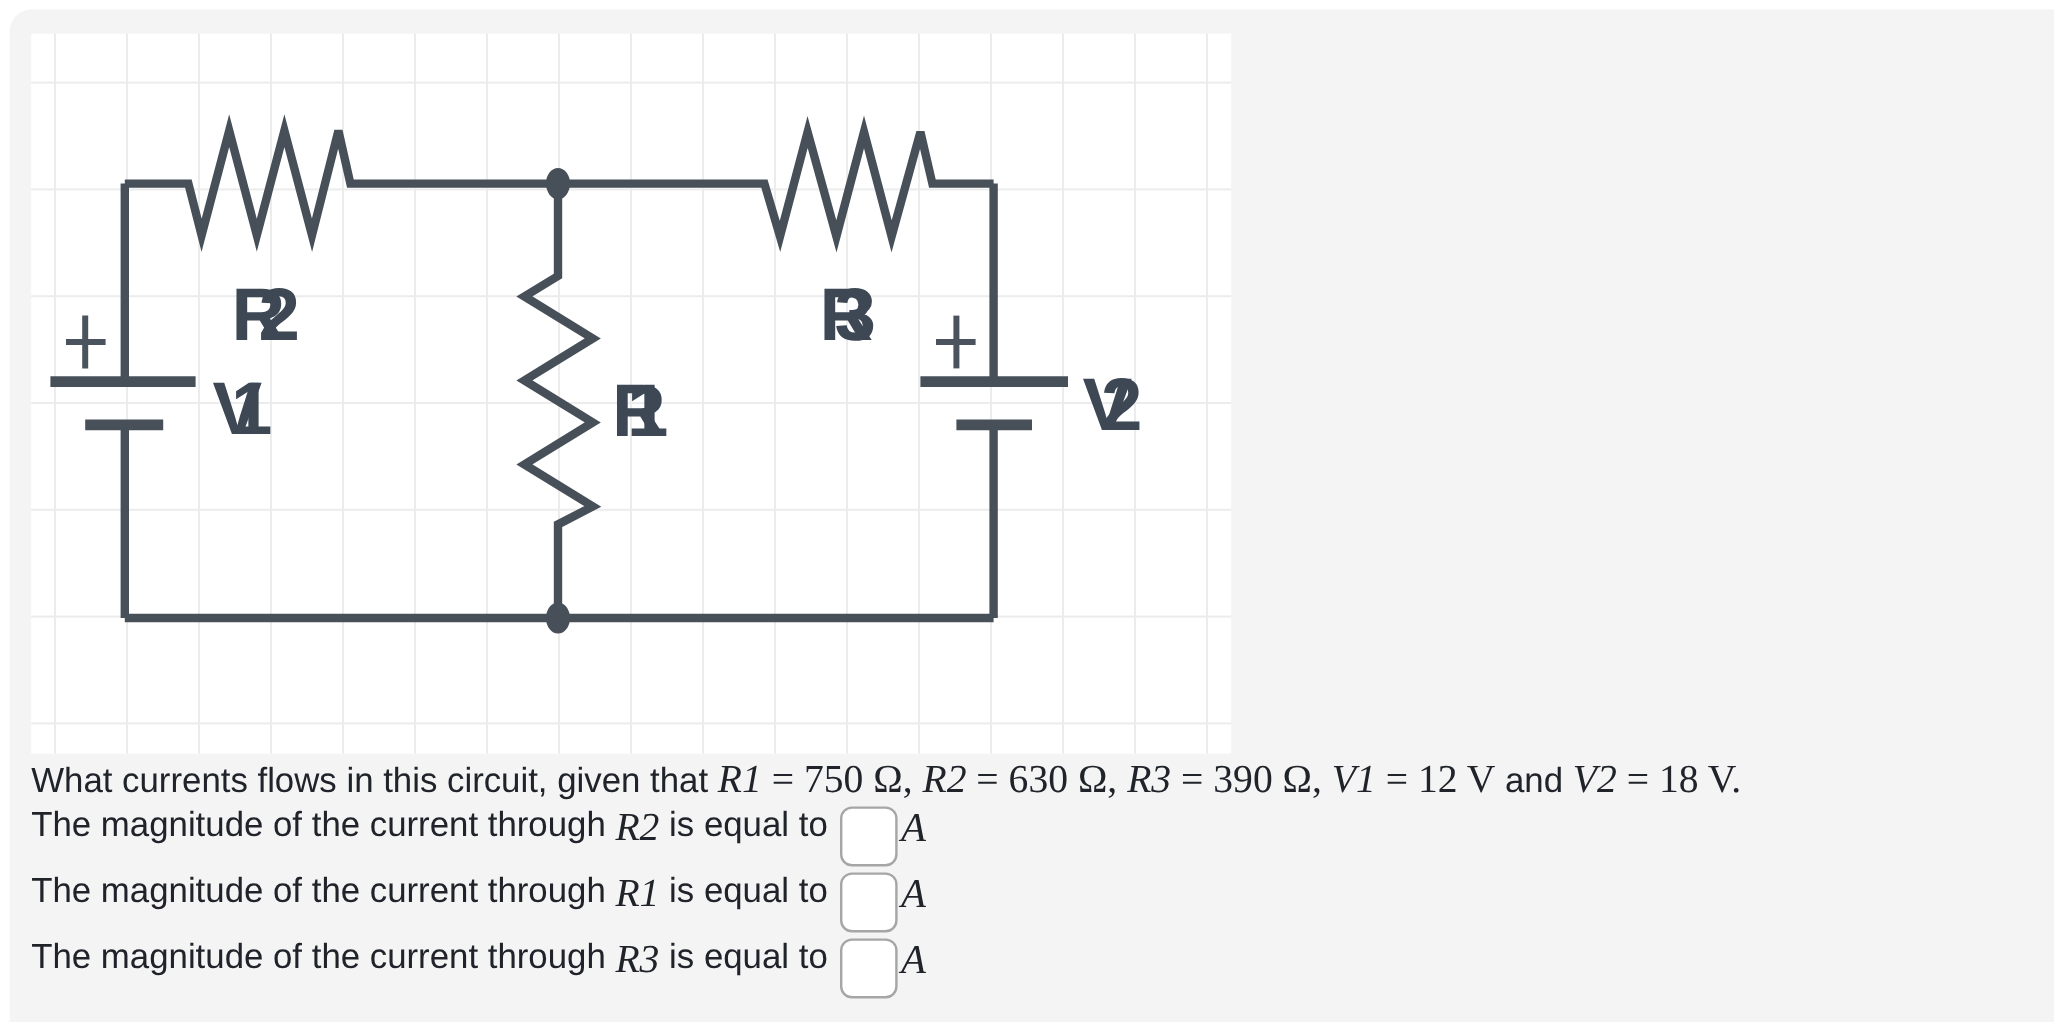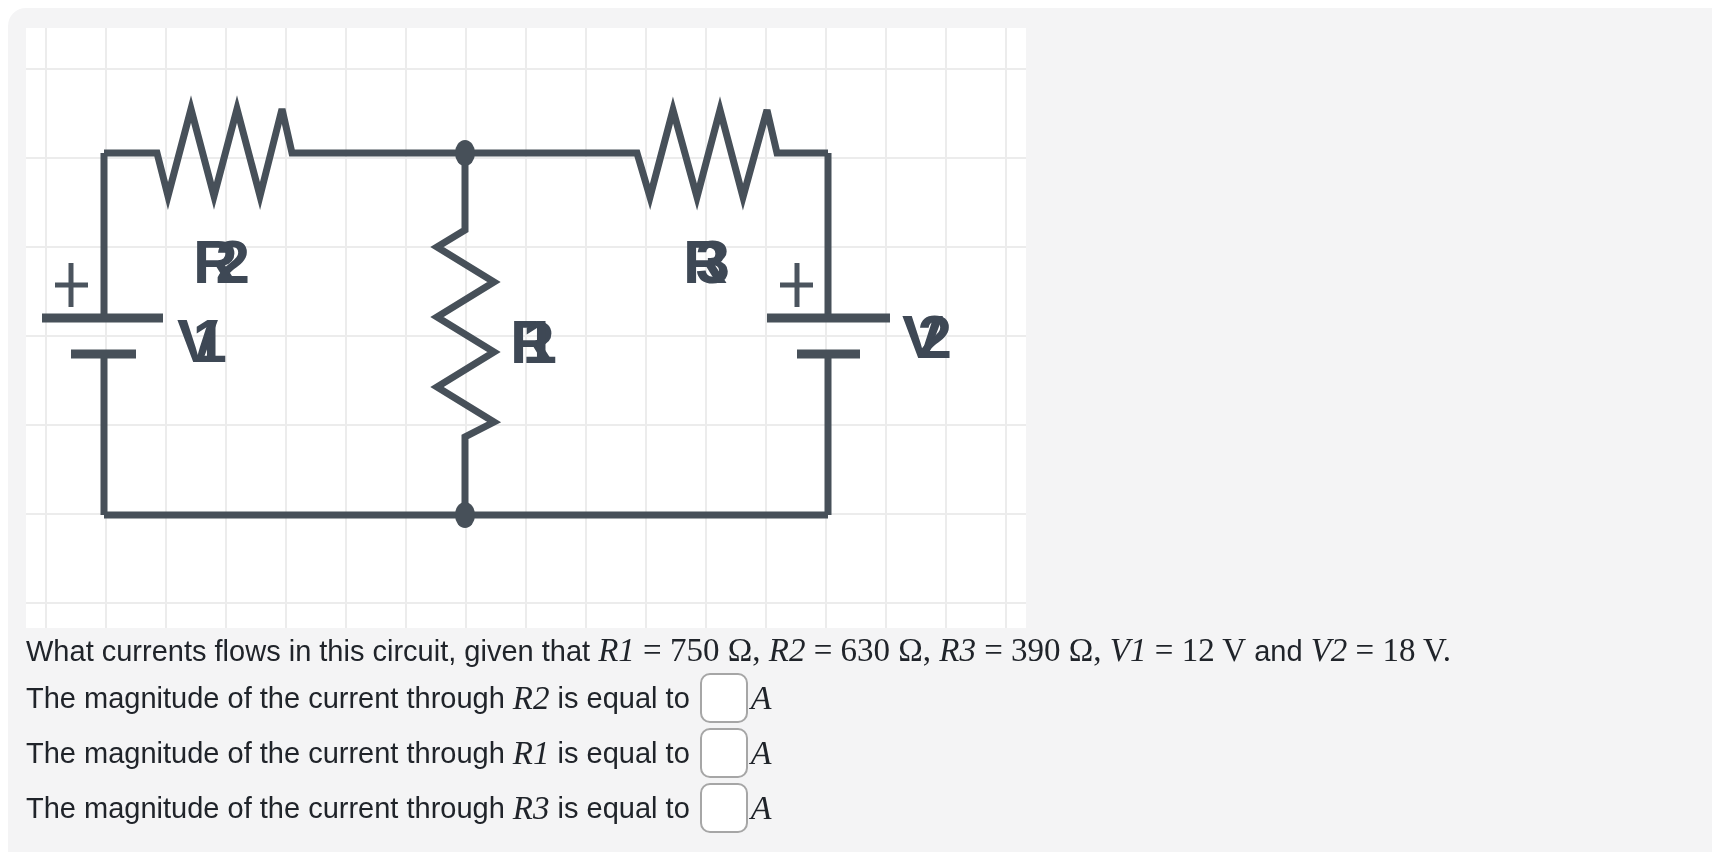--- a/index.html
+++ b/index.html
@@ -22,21 +22,21 @@
   }
   .panel svg{position:absolute;left:0;top:0;}
   .question{
     position:absolute;left:26px;top:632px;width:1600px;
     font-size:29px;color:#20242a;white-space:nowrap;
   }
   .mv{font-family:"Liberation Serif",serif;font-style:italic;font-size:33px;}
   .mr{font-family:"Liberation Serif",serif;font-size:33px;}
   .t{font-family:"Liberation Sans",sans-serif;font-size:29px;}
   .row{
-    position:absolute;left:26px;height:52px;display:flex;align-items:center;
+    position:absolute;left:26px;height:52px;display:flex;
     font-size:29px;color:#20242a;white-space:pre;
   }
   .row-1{top:672px}.row-2{top:727px}.row-3{top:782px}
   .answer-input{
     width:40px;height:44px;margin-left:10px;
     border:2px solid #a6a6a6;border-radius:10px;background:#ffffff;
     font-size:26px;text-align:center;color:#20242a;outline:none;
     font-family:"Liberation Sans",sans-serif;
   }
   .unit{

